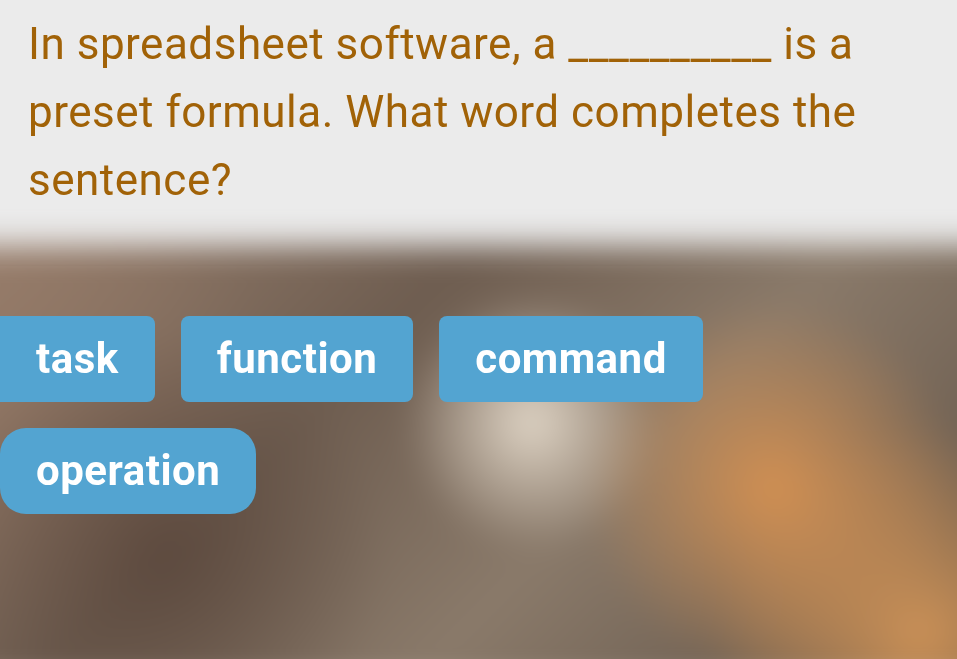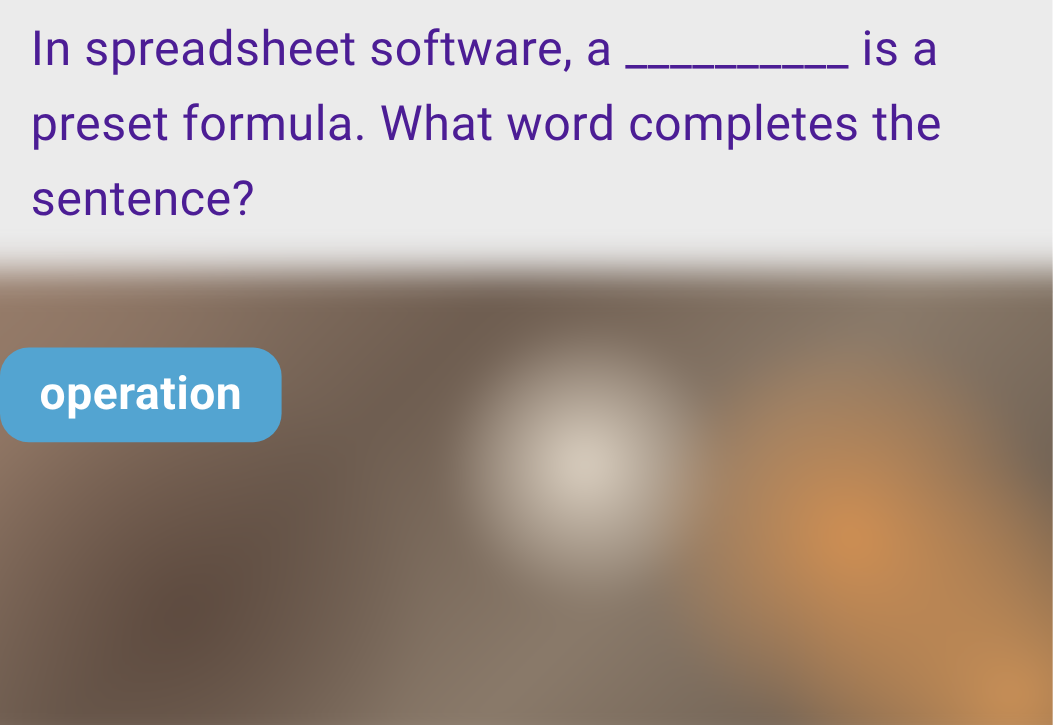--- a/index.html
+++ b/index.html
@@ -15,21 +15,21 @@
     position: relative;
   }
   .question-panel {
     background: #ebebeb;
     padding: 10px 28px 50px 28px;
     border-bottom: 1px solid #ddd;
   }
   .question-text {
     font-size: 44px;
     line-height: 1.55;
-    color: #4c1d95;
+    color: #a16207;
     font-weight: 400;
     letter-spacing: 0.5px;
   }
   .answers-area {
     position: relative;
     height: 400px;
     padding: 50px 0 0 0;
   }
   .blur-bg {
     position: absolute;
@@ -84,16 +84,21 @@
 </head>
 <body>
 
 <div class="question-panel">
   <p class="question-text">In spreadsheet software, a __________ is a preset formula. What word completes the sentence?</p>
 </div>
 
 <div class="answers-area">
   <div class="blur-bg"></div>
 
+  <div class="answer-row row1">
+    <button class="answer-btn">task</button>
+    <button class="answer-btn">function</button>
+    <button class="answer-btn">command</button>
+  </div>
   <div class="answer-row row2">
     <button class="answer-btn">operation</button>
   </div>
 </div>
 
 </body></html>

